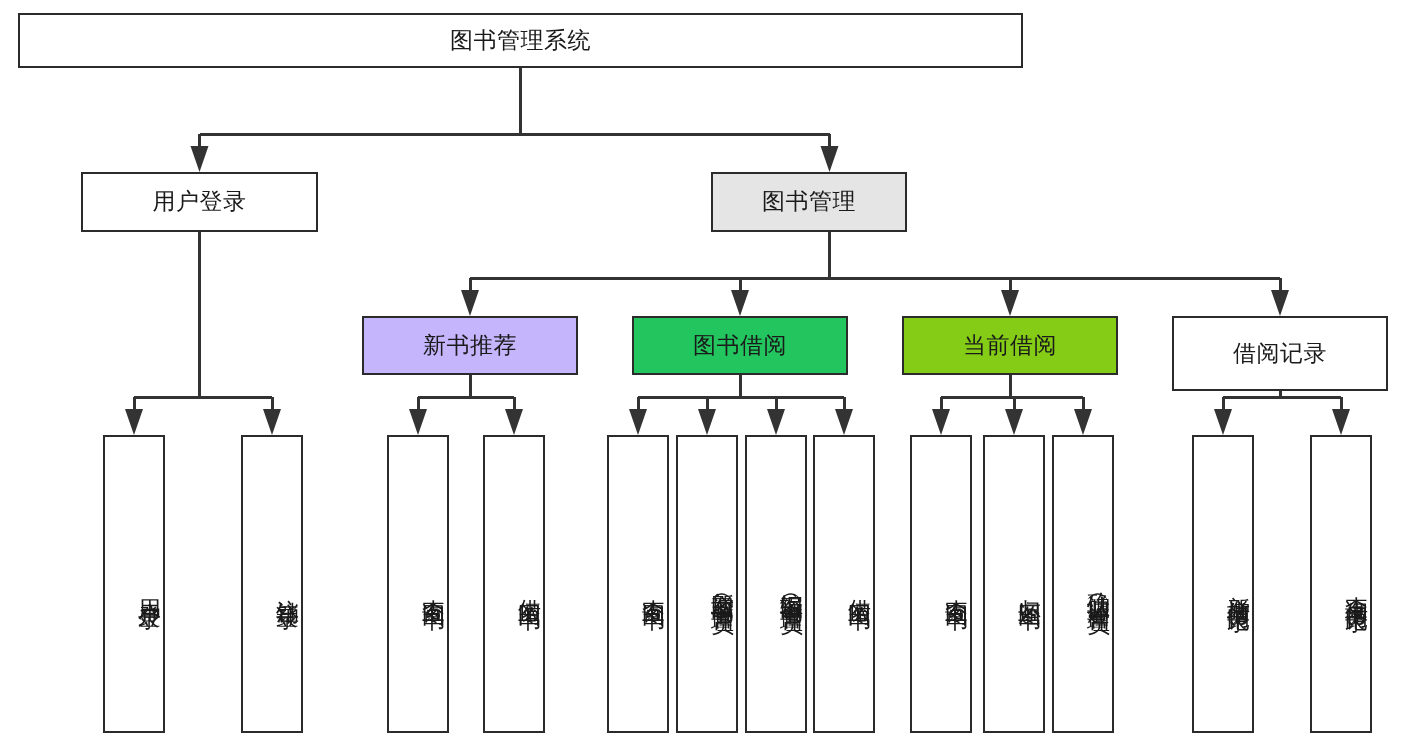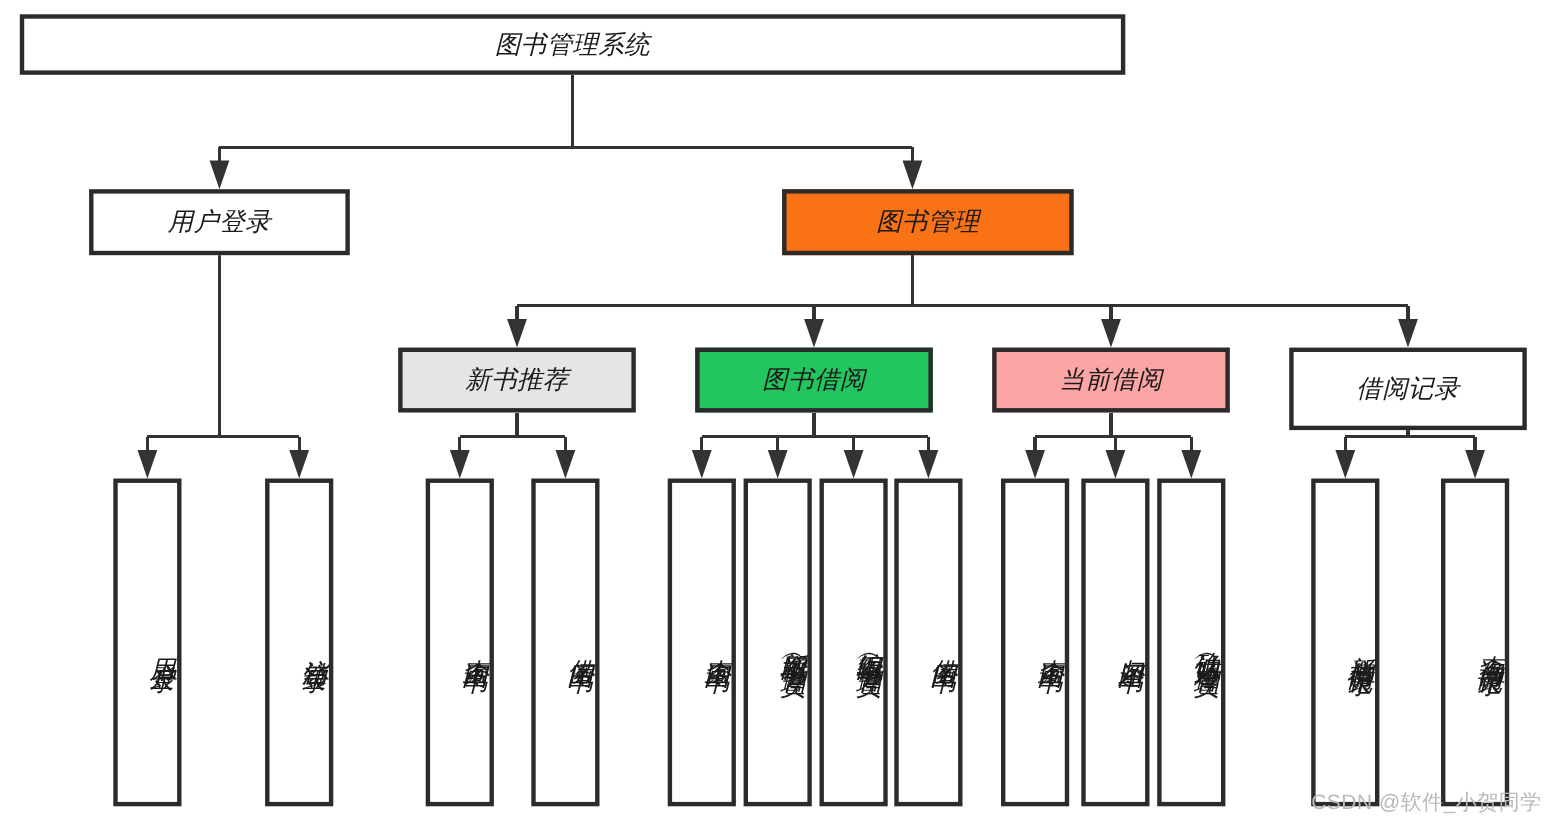--- a/index.html
+++ b/index.html
@@ -22,30 +22,29 @@
     position: absolute;
     left: 0;
     top: 0;
     width: 1405px;
     height: 747px;
     pointer-events: none;
   }
   .node {
     position: absolute;
     box-sizing: border-box;
-    border: 4px solid #3b82f6;
+    border: 2px solid #3b82f6;
     background: #ffffff;
     color: #1a1a1a;
     display: flex;
     align-items: center;
     justify-content: center;
     text-align: center;
     line-height: 1.18;
     letter-spacing: 0.5px;
-    font-style: italic;
   }
   .node.horiz {
     font-size: 23px;
   }
   .node.vert {
     writing-mode: vertical-rl;
     text-orientation: upright;
     font-size: 23px;
     letter-spacing: 3px;
     align-items: flex-start;
@@ -119,30 +118,30 @@
       <line x1="1341" y1="397" x2="1341" y2="411" stroke="#333333" stroke-width="3" shape-rendering="crispEdges"></line>
       <path d="M 1332 409 L 1350 409 L 1341 435 Z" fill="#333333"></path>
     </svg>
   <div id="nodes">
       <div class="node horiz" style="left: 18px; top: 13px; width: 1005px; height: 55px; border-color: rgb(43, 43, 43); background: rgb(255, 255, 255); color: rgb(26, 26, 26);">
         <span>图书管理系统</span>
       </div>
       <div class="node horiz" style="left: 81px; top: 172px; width: 237px; height: 60px; border-color: rgb(43, 43, 43); background: rgb(255, 255, 255); color: rgb(26, 26, 26);">
         <span>用户登录</span>
       </div>
-      <div class="node horiz" style="left: 711px; top: 172px; width: 265px; height: 60px; border-color: rgb(43, 43, 43); background: #f97316; color: rgb(26, 26, 26);">
+      <div class="node horiz" style="left: 711px; top: 172px; width: 196px; height: 60px; border-color: rgb(43, 43, 43); background: #e5e5e5; color: rgb(26, 26, 26);">
         <span>图书管理</span>
       </div>
-      <div class="node horiz" style="left: 362px; top: 316px; width: 216px; height: 59px; border-color: rgb(43, 43, 43); background: #e5e5e5; color: rgb(26, 26, 26);">
+      <div class="node horiz" style="left: 362px; top: 316px; width: 216px; height: 59px; border-color: rgb(43, 43, 43); background: #c4b5fd; color: rgb(26, 26, 26);">
         <span>新书推荐</span>
       </div>
       <div class="node horiz" style="left: 632px; top: 316px; width: 216px; height: 59px; border-color: rgb(43, 43, 43); background: #22c55e; color: rgb(26, 26, 26);">
         <span>图书借阅</span>
       </div>
-      <div class="node horiz" style="left: 902px; top: 316px; width: 216px; height: 59px; border-color: rgb(43, 43, 43); background: #fca5a5; color: rgb(26, 26, 26);">
+      <div class="node horiz" style="left: 902px; top: 316px; width: 216px; height: 59px; border-color: rgb(43, 43, 43); background: #84cc16; color: rgb(26, 26, 26);">
         <span>当前借阅</span>
       </div>
       <div class="node horiz" style="left: 1172px; top: 316px; width: 216px; height: 75px; border-color: rgb(43, 43, 43); background: rgb(255, 255, 255); color: rgb(26, 26, 26);">
         <span>借阅记录</span>
       </div>
       <div class="node vert" style="left: 103px; top: 435px; width: 62px; height: 298px; border-color: rgb(43, 43, 43); background: rgb(255, 255, 255); color: rgb(26, 26, 26);">
         <span>用户登录</span>
       </div>
       <div class="node vert" style="left: 241px; top: 435px; width: 62px; height: 298px; border-color: rgb(43, 43, 43); background: rgb(255, 255, 255); color: rgb(26, 26, 26);">
         <span>注销登录</span>
@@ -174,14 +173,13 @@
       <div class="node vert" style="left: 1052px; top: 435px; width: 62px; height: 298px; border-color: rgb(43, 43, 43); background: rgb(255, 255, 255); color: rgb(26, 26, 26);">
         <span>确认归还（管理员）</span>
       </div>
       <div class="node vert" style="left: 1192px; top: 435px; width: 62px; height: 298px; border-color: rgb(43, 43, 43); background: rgb(255, 255, 255); color: rgb(26, 26, 26);">
         <span>新增借阅记录</span>
       </div>
       <div class="node vert" style="left: 1310px; top: 435px; width: 62px; height: 298px; border-color: rgb(43, 43, 43); background: rgb(255, 255, 255); color: rgb(26, 26, 26);">
         <span>查询借阅记录</span>
       </div>
     </div>
-  <div class="watermark" style="left:1192px; top:716px;">CSDN @软件_小贺同学</div>
 </div>
 
 </body></html>

